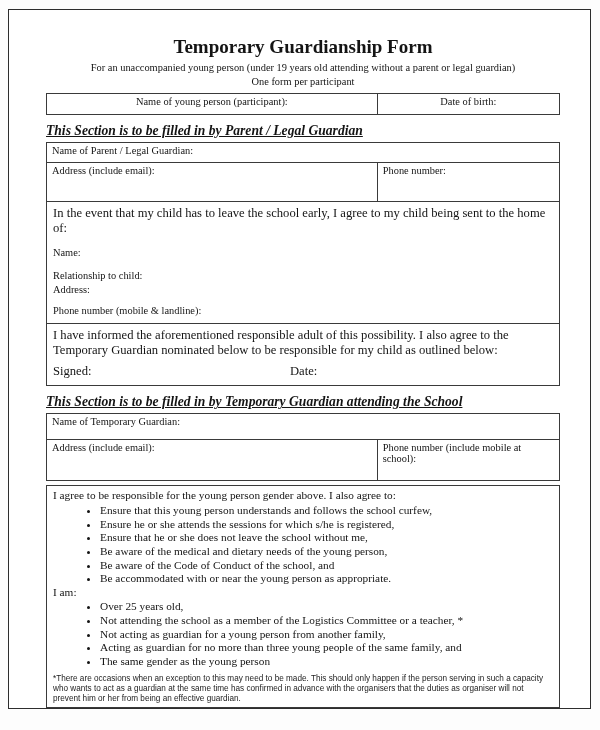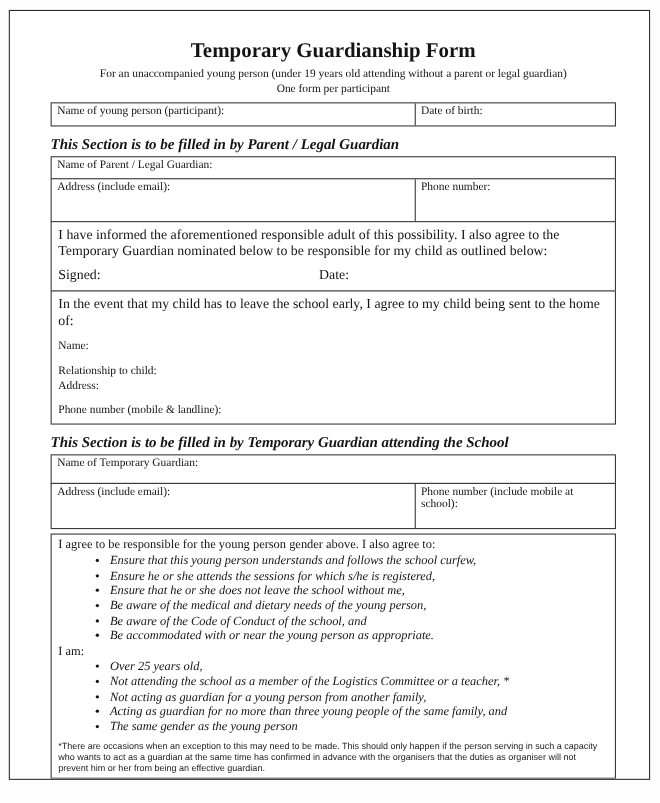--- a/index.html
+++ b/index.html
@@ -17,46 +17,46 @@
   h1 { font-size:19px; font-weight:bold; text-align:center; margin:0 0 3px; }
   .sub { font-size:10.4px; text-align:center; line-height:1.3; }
   .gap5 { height:5px; }
 
   .row { border:1px solid #3a3a3a; margin-top:-1px; font-size:10.4px; background:#fff; }
   .row.first { margin-top:0; }
   .split { display:flex; }
   .cell { padding:2px 5px; }
   .cell.left { flex:0 0 64.4%; }
   .cell.right { flex:1 1 auto; border-left:1px solid #3a3a3a; }
-  .h22 { min-height:22px; }
+  .h22 { min-height:22px;text-align:center; }
   .h21 { min-height:21px; }
   .h40 { min-height:40px; }
   .h27 { min-height:27px; }
   .h42 { min-height:42px; }
 
   h2 {
     font-size:13.6px; font-weight:bold; font-style:italic;
-    margin:8px 0 3px;
+    text-decoration:underline; margin:8px 0 3px;
   }
 
   .block { padding:4px 6px 3px; }
   .body { font-size:12.6px; line-height:1.18; }
   .fld { font-size:10.4px; line-height:1.25; }
   .f-name { margin-top:10px; }
   .f-rel { margin-top:10px; }
   .f-addr { margin-top:1px; }
   .f-phone { margin-top:8px; margin-bottom:3px; }
 
   .signrow { display:flex; font-size:12.6px; margin:7px 0 3px; }
   .signrow .sp1 { width:237px; }
 
   .agreebox { margin-top:4px; padding:3px 6px 3px; }
   .agree { font-size:11.3px; line-height:1.2; }
   ul.dots { margin:1px 0 1px; padding-left:47px; list-style:disc; }
-  ul.dots li { font-size:11.3px; line-height:1.12; margin-bottom:1px;font-style:italic; }
+  ul.dots li { font-size:11.3px; line-height:1.12; margin-bottom:1px; }
   .footnote {
     font-family:"Liberation Sans", sans-serif;
     font-size:8.2px; line-height:1.25; margin-top:6px; color:#222;
   }
 
   .signbox { margin-top:8px; display:flex; font-size:12.6px; padding:3px 6px; min-height:22px; }
   .signbox .sp1 { width:237px; }
 </style>
 </head>
 <body>
@@ -90,33 +90,33 @@
     <div class="row split h40">
       <div class="cell left">
         <span>Address (include email):</span>
       </div>
       <div class="cell right">
         <span>Phone number:</span>
       </div>
     </div>
 
     <div class="row block">
+      <p class="body">In the event that my child has to leave the school early, I agree to my child being sent to the home of:</p>
+      <div class="fld f-name">Name:</div>
+      <div class="fld f-rel">Relationship to child:</div>
+      <div class="fld f-addr">Address:</div>
+      <div class="fld f-phone">Phone number (mobile &amp; landline):</div>
+    </div>
+
+    <div class="row block">
       <p class="body">I have informed the aforementioned responsible adult of this possibility. I also agree to the Temporary Guardian nominated below to be responsible for my child as outlined below:</p>
       <div class="signrow">
         <span class="sp1">Signed:</span>
         <span>Date:</span>
       </div>
-    </div>
-
-    <div class="row block">
-      <p class="body">In the event that my child has to leave the school early, I agree to my child being sent to the home of:</p>
-      <div class="fld f-name">Name:</div>
-      <div class="fld f-rel">Relationship to child:</div>
-      <div class="fld f-addr">Address:</div>
-      <div class="fld f-phone">Phone number (mobile &amp; landline):</div>
     </div>
 
     <h2>This Section is to be filled in by Temporary Guardian attending the School</h2>
 
     <div class="row first h27">
       <div class="cell">
         <span>Name of Temporary Guardian:</span>
       </div>
     </div>
 

